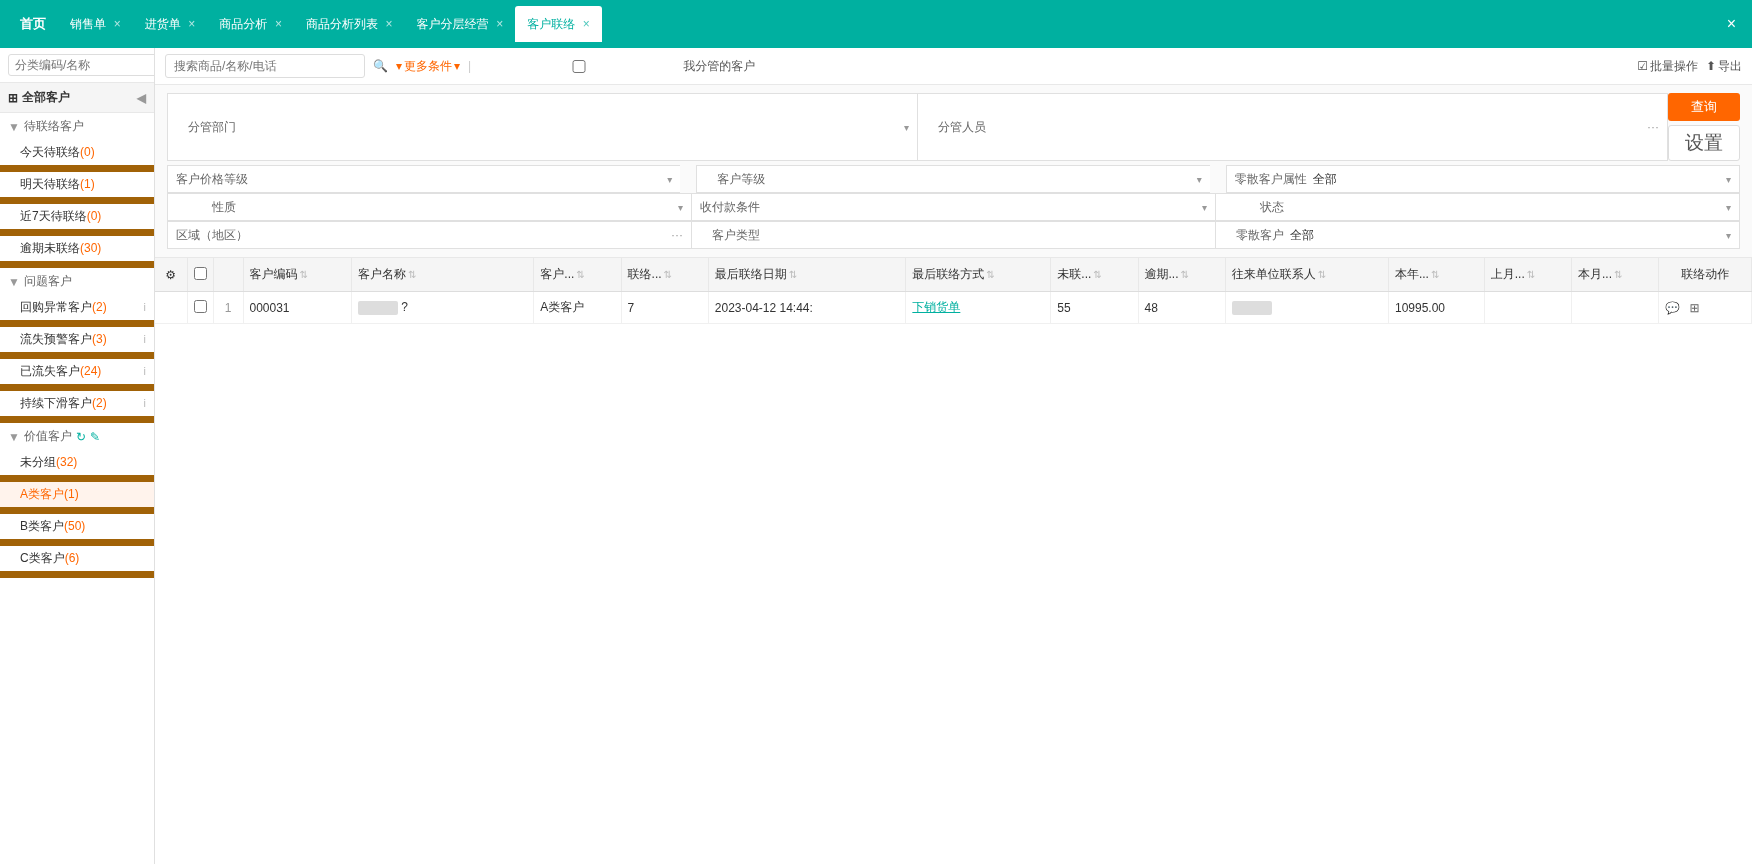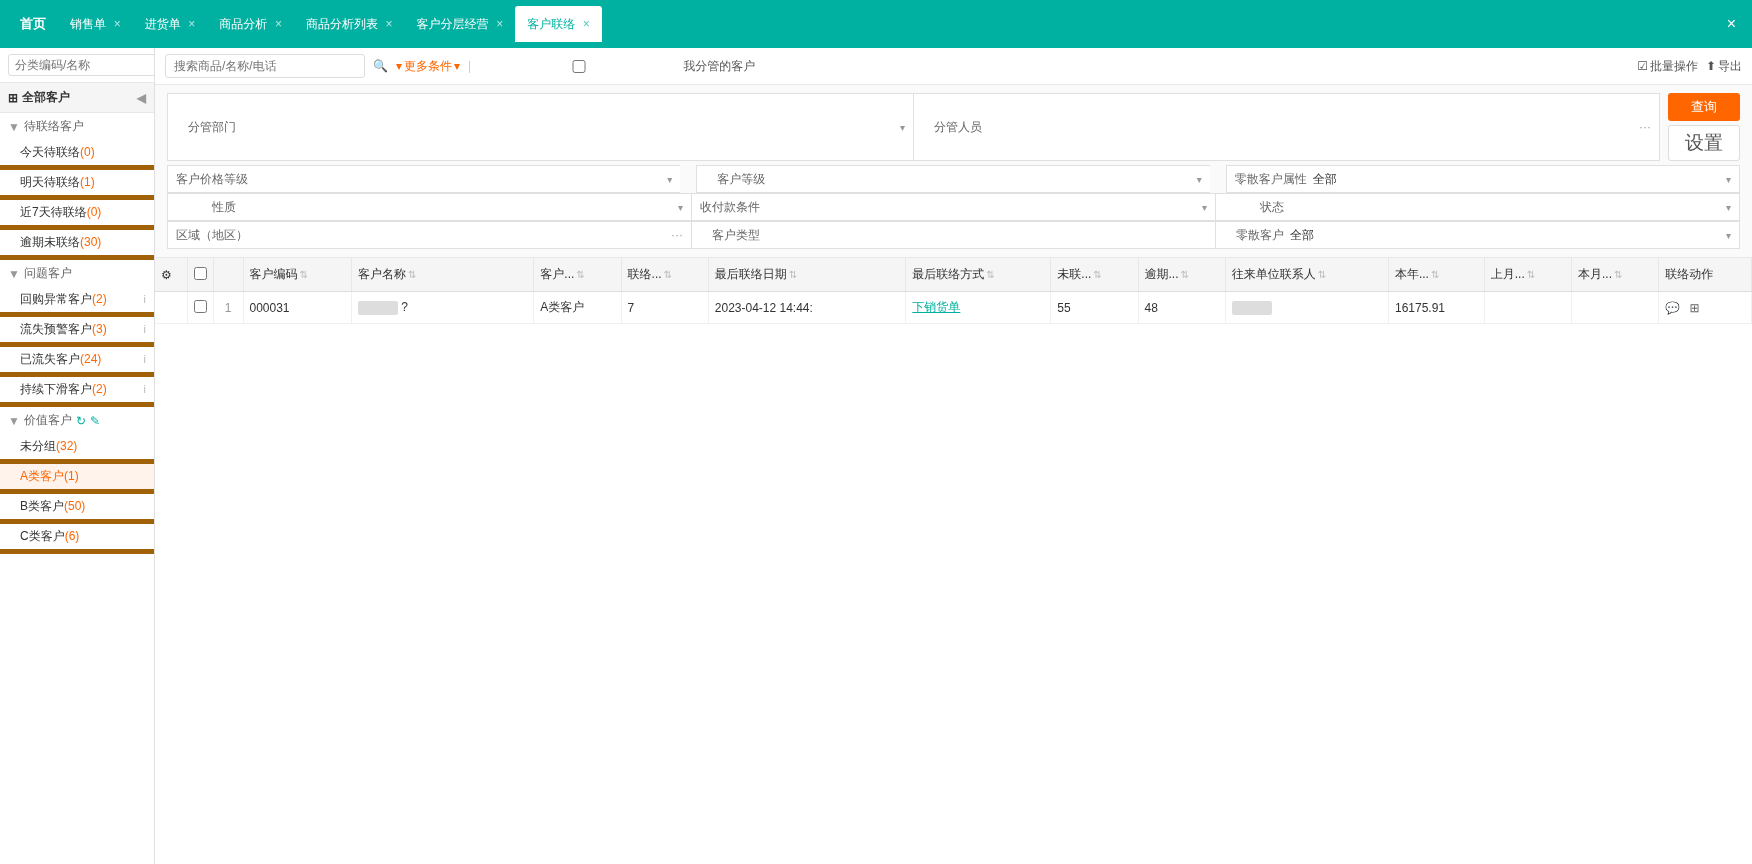--- a/index.html
+++ b/index.html
@@ -96,21 +96,21 @@
     }
     .sidebar-group-label .arrow {
       margin-right: 4px;
       color: #999;
     }
     .sidebar-item {
       padding: 4px 8px 4px 20px;
       cursor: pointer;
       color: #333;
       font-size: 12px;
-      border-bottom: 5px solid #a16207;
+      border-bottom: 7px solid #a16207;
     }
     .sidebar-item.active {
       background: #fff3ec;
       color: #f60;
     }
     .sidebar-item .count {
       color: #f60;
     }
     .sidebar-item .info-icon {
       float: right;
@@ -213,21 +213,21 @@
       cursor: pointer;
     }
     .filter-more {
       color: #999;
       cursor: pointer;
     }
     .action-buttons {
       display: flex;
       flex-direction: column;
       gap: 4px;
-      margin-left: 8px;
+      margin-left: 0;
     }
     .btn-query {
       background: #f60;
       color: #fff;
       border: none;
       padding: 5px 16px;
       border-radius: 3px;
       cursor: pointer;
       font-size: 13px;
     }
@@ -252,21 +252,21 @@
       border-collapse: collapse;
       font-size: 12px;
     }
     thead tr {
       background: #f5f5f5;
     }
     thead th {
       padding: 8px 6px;
       border-bottom: 1px solid #ddd;
       border-right: 1px solid #e8e8e8;
-      text-align: left;
+      text-align: center;
       white-space: nowrap;
       color: #333;
       font-weight: normal;
     }
     thead th .th-inner {
       display: flex;
       align-items: center;
       gap: 2px;
     }
     thead th .sort-icon { color: #bbb; font-size: 10px; }
@@ -667,21 +667,21 @@
             <td>7</td>
             <td>2023-04-12 14:44:</td>
             <td>
               <span class="link-text">下销货单</span>
             </td>
             <td>55</td>
             <td>48</td>
             <td>
               <span class="masked-name"></span>
             </td>
-            <td>16175.91</td>
+            <td>10995.00</td>
             <td></td>
             <td></td>
             <td>
               <span style="cursor:pointer;color:#666;margin-right:6px;">💬</span>
               <span style="cursor:pointer;color:#666;">⊞</span>
             </td>
           </tr>
         </tbody>
       </table>
     </div>

